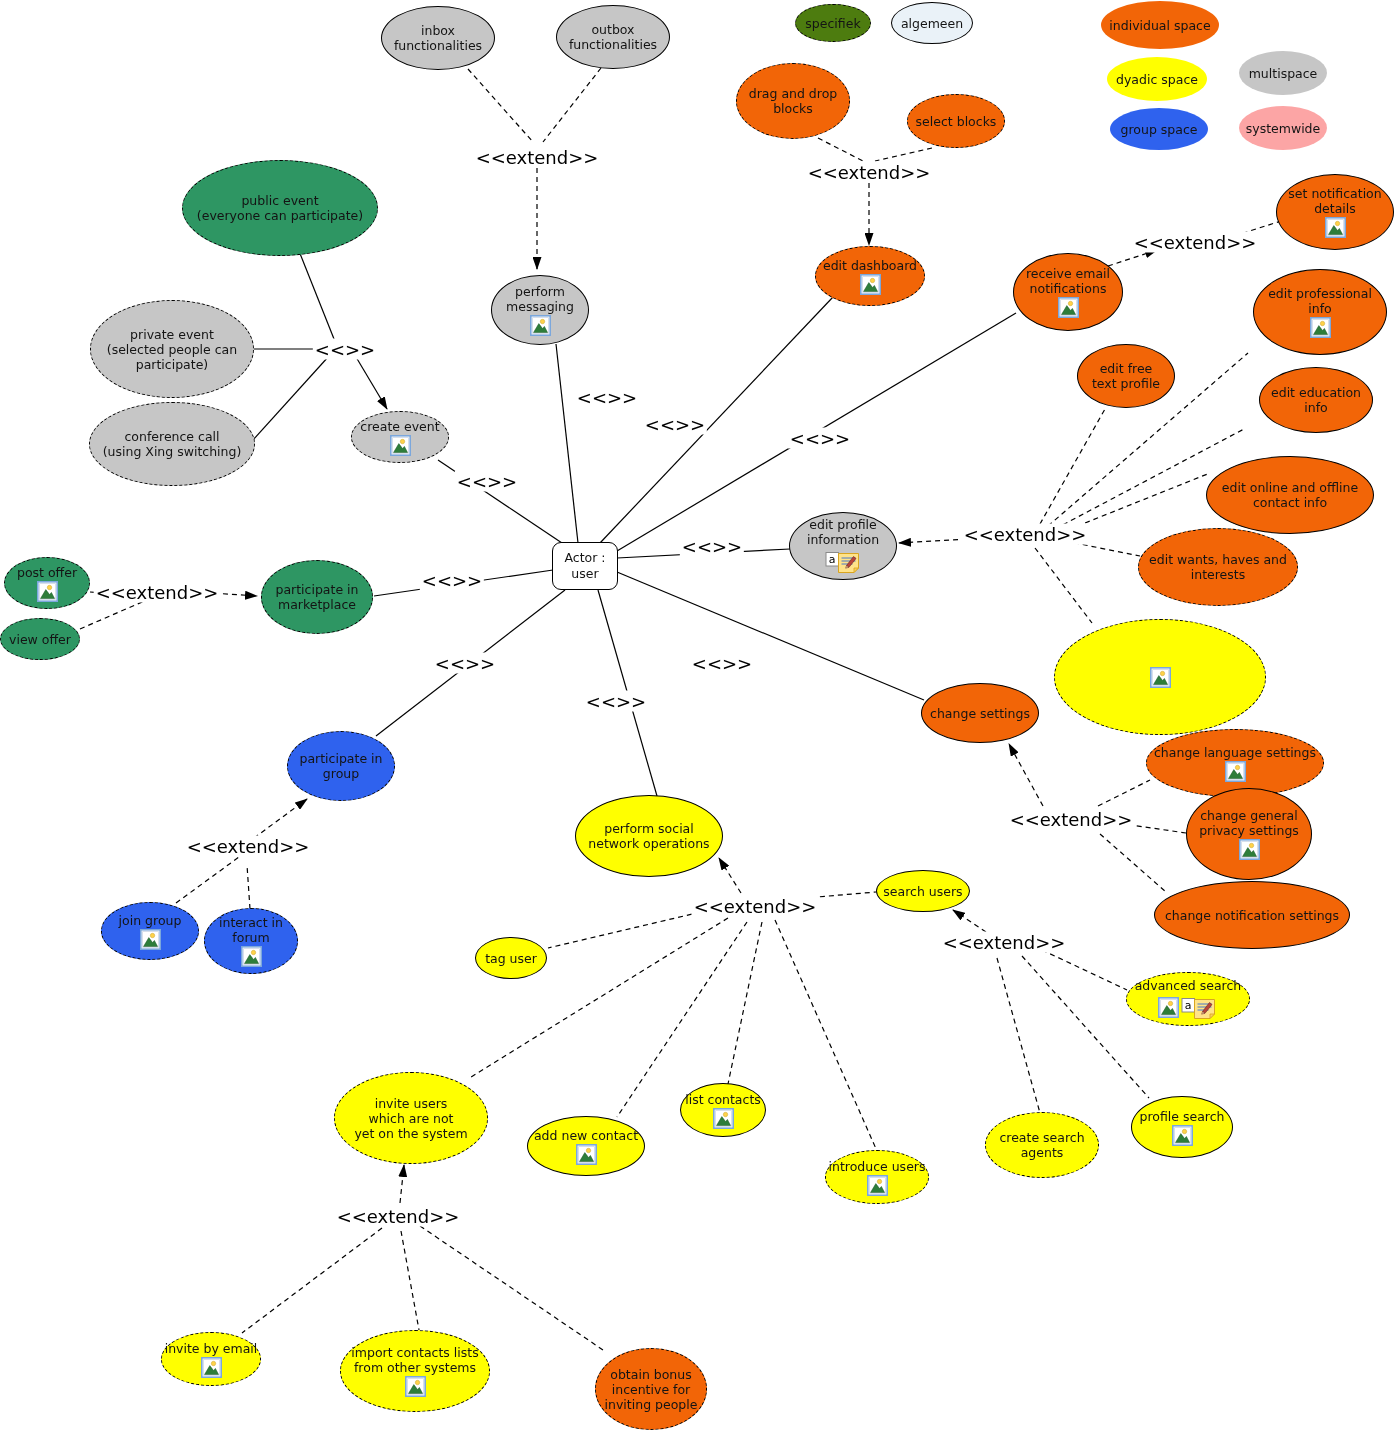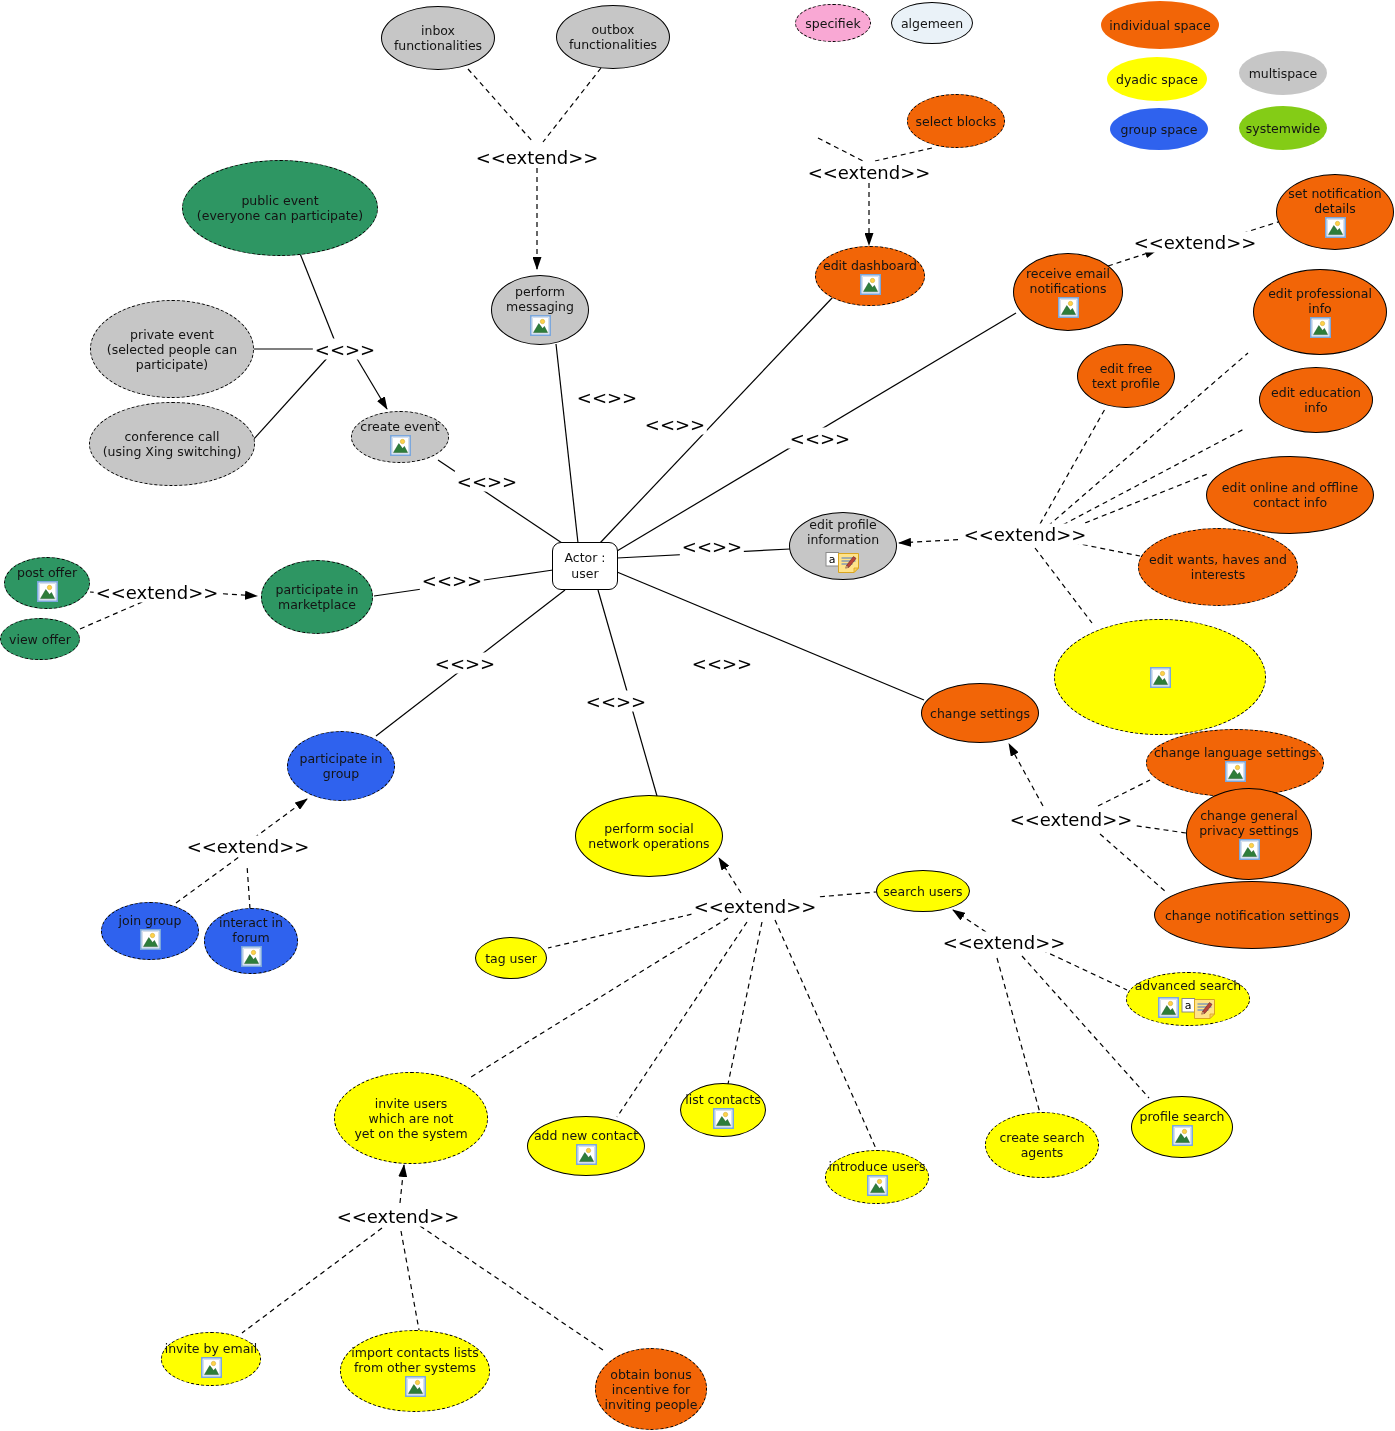--- a/index.html
+++ b/index.html
@@ -157,20 +157,24 @@
           </svg></span>
       </span>
     </div>
     <div class="node b-dashed" style="left: 0px; top: 618px; width: 80px; height: 42px; background: rgb(46, 150, 99);">
       <span class="lbl">view offer</span>
     </div>
     <div class="node b-dashed" style="left: 261px; top: 560px; width: 112px; height: 74px; background: rgb(46, 150, 99);">
       <span class="lbl">participate in
 marketplace</span>
     </div>
+    <div class="node b-dashed" style="left: 736px; top: 63px; width: 114px; height: 76px; background: rgb(242, 101, 7);">
+      <span class="lbl">drag and drop
+blocks</span>
+    </div>
     <div class="node b-dashed" style="left: 907px; top: 94px; width: 98px; height: 54px; background: rgb(242, 101, 7);">
       <span class="lbl">select blocks</span>
     </div>
     <div class="node b-dashed" style="left: 815px; top: 246px; width: 110px; height: 60px; background: rgb(242, 101, 7);">
       <span class="lbl">edit dashboard</span>
       <span class="icons">
         <span><svg width="21" height="21" viewBox="0 0 21 21">
             <rect x="0.8" y="0.8" width="19.4" height="19.4" fill="#fff" stroke="#7ba7dc" stroke-width="1.6"></rect>
             <rect x="2.6" y="2.6" width="15.8" height="15.8" fill="#fff" stroke="#cfd8e6" stroke-width="0.8"></rect>
             <circle cx="12.5" cy="6.5" r="2.2" fill="#ffd24a" stroke="#c9a227" stroke-width="0.5"></circle>
@@ -400,39 +404,39 @@
 forum</span>
       <span class="icons">
         <span><svg width="21" height="21" viewBox="0 0 21 21">
             <rect x="0.8" y="0.8" width="19.4" height="19.4" fill="#fff" stroke="#7ba7dc" stroke-width="1.6"></rect>
             <rect x="2.6" y="2.6" width="15.8" height="15.8" fill="#fff" stroke="#cfd8e6" stroke-width="0.8"></rect>
             <circle cx="12.5" cy="6.5" r="2.2" fill="#ffd24a" stroke="#c9a227" stroke-width="0.5"></circle>
             <path d="M3.5 17.5 L8.8 8.6 L12.6 13.6 L14.4 11.4 L17.6 17.5 Z" fill="#2e7d3a" stroke="#1d5b28" stroke-width="0.5"></path>
           </svg></span>
       </span>
     </div>
-    <div class="node b-dashed" style="left: 795px; top: 4px; width: 76px; height: 38px; background: #f9a8d4;">
+    <div class="node b-dashed" style="left: 795px; top: 4px; width: 76px; height: 38px; background: #4d7c0f;">
       <span class="lbl">specifiek</span>
     </div>
     <div class="node b-solid" style="left: 891px; top: 2px; width: 82px; height: 42px; background: rgb(234, 242, 248);">
       <span class="lbl">algemeen</span>
     </div>
     <div class="node b-none" style="left: 1101px; top: 1px; width: 118px; height: 48px; background: rgb(242, 101, 7);">
       <span class="lbl">individual space</span>
     </div>
     <div class="node b-none" style="left: 1107px; top: 57px; width: 100px; height: 44px; background: rgb(255, 255, 0);">
       <span class="lbl">dyadic space</span>
     </div>
     <div class="node b-none" style="left: 1239px; top: 51px; width: 88px; height: 44px; background: rgb(198, 198, 198);">
       <span class="lbl">multispace</span>
     </div>
     <div class="node b-none" style="left: 1110px; top: 108px; width: 98px; height: 42px; background: rgb(47, 98, 238);">
       <span class="lbl">group space</span>
     </div>
-    <div class="node b-none" style="left: 1239px; top: 106px; width: 88px; height: 44px; background: #84cc16;">
+    <div class="node b-none" style="left: 1239px; top: 106px; width: 88px; height: 44px; background: #fca5a5;">
       <span class="lbl">systemwide</span>
     </div>
     <div class="actor" style="left: 552px; top: 542px; width: 66px; height: 48px;">
       <span class="lbl">Actor :
 user</span>
     </div>
     <div class="stlabel" style="left: 537px; top: 157px;">&lt;&lt;extend&gt;&gt;</div>
     <div class="stlabel" style="left: 869px; top: 172px;">&lt;&lt;extend&gt;&gt;</div>
     <div class="stlabel" style="left: 1195px; top: 242px;">&lt;&lt;extend&gt;&gt;</div>
     <div class="stlabel" style="left: 1025px; top: 534px;">&lt;&lt;extend&gt;&gt;</div>

